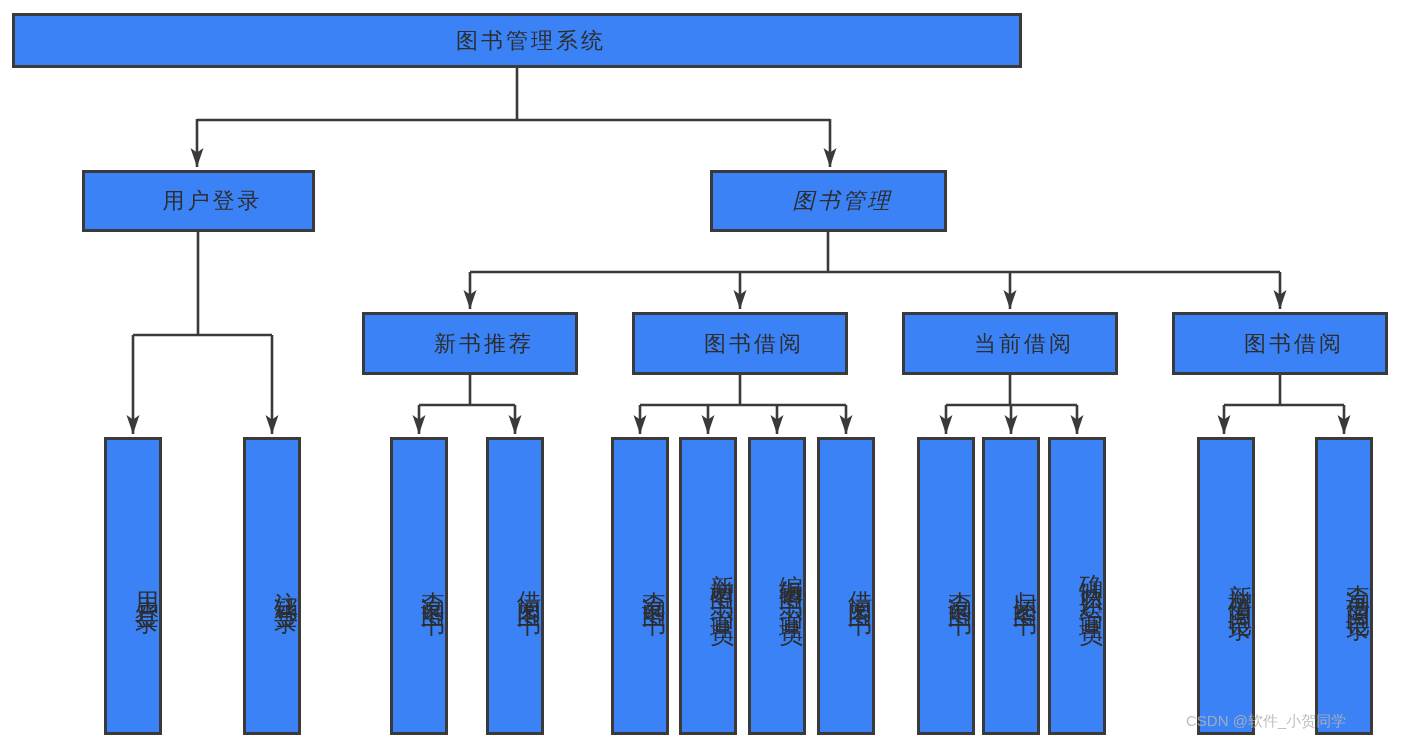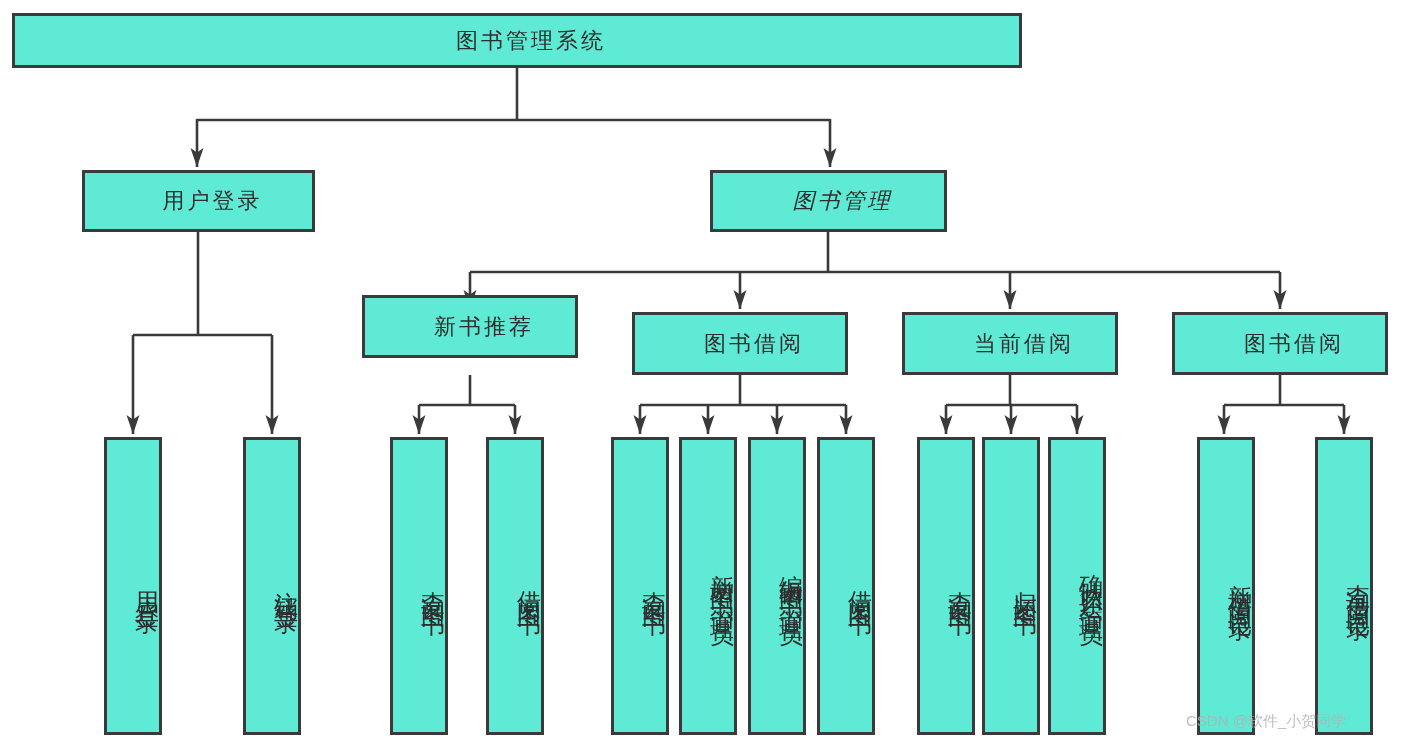--- a/index.html
+++ b/index.html
@@ -16,21 +16,21 @@
     font-family:"Liberation Sans","DejaVu Sans",sans-serif;
     color:var(--text);
     overflow:hidden;
   }
   svg.connectors{position:absolute;left:0;top:0;width:1405px;height:747px;}
   svg.connectors line{stroke:var(--line);stroke-width:2.6px;}
   svg.connectors .arrowhead{fill:var(--line);}
   .box{
     position:absolute;
     box-sizing:border-box;
-    background:#5eead4;
+    background:#3b82f6;
     border:3px solid var(--line);
     display:flex;align-items:center;justify-content:center;
     z-index:2;
     padding-left:28px;
   }
   .hbox span{
     font-size:22px;
     letter-spacing:3px;
     white-space:nowrap;
     color:var(--text);
@@ -125,21 +125,21 @@
     <span>图书管理系统</span>
   </div>
 
   <div class="box hbox" style="left:82px;top:170px;width:233px;height:62px;">
     <span>用户登录</span>
   </div>
   <div class="box hbox" style="left:710px;top:170px;width:237px;height:62px;font-style:italic;">
     <span>图书管理</span>
   </div>
 
-  <div class="box hbox" style="left:362px;top:295px;width:216px;height:63px;">
+  <div class="box hbox" style="left:362px;top:312px;width:216px;height:63px;">
     <span>新书推荐</span>
   </div>
   <div class="box hbox" style="left:902px;top:312px;width:216px;height:63px;">
     <span>当前借阅</span>
   </div>
   <div class="box hbox" style="left:632px;top:312px;width:216px;height:63px;">
     <span>图书借阅</span>
   </div>
   <div class="box hbox" style="left:1172px;top:312px;width:216px;height:63px;">
     <span>图书借阅</span>

